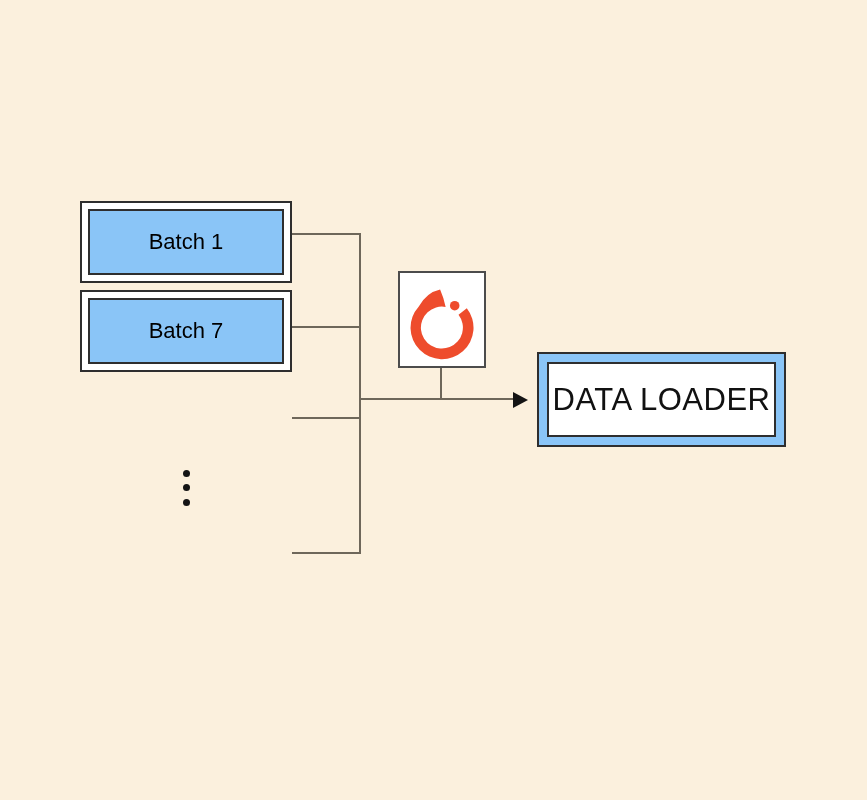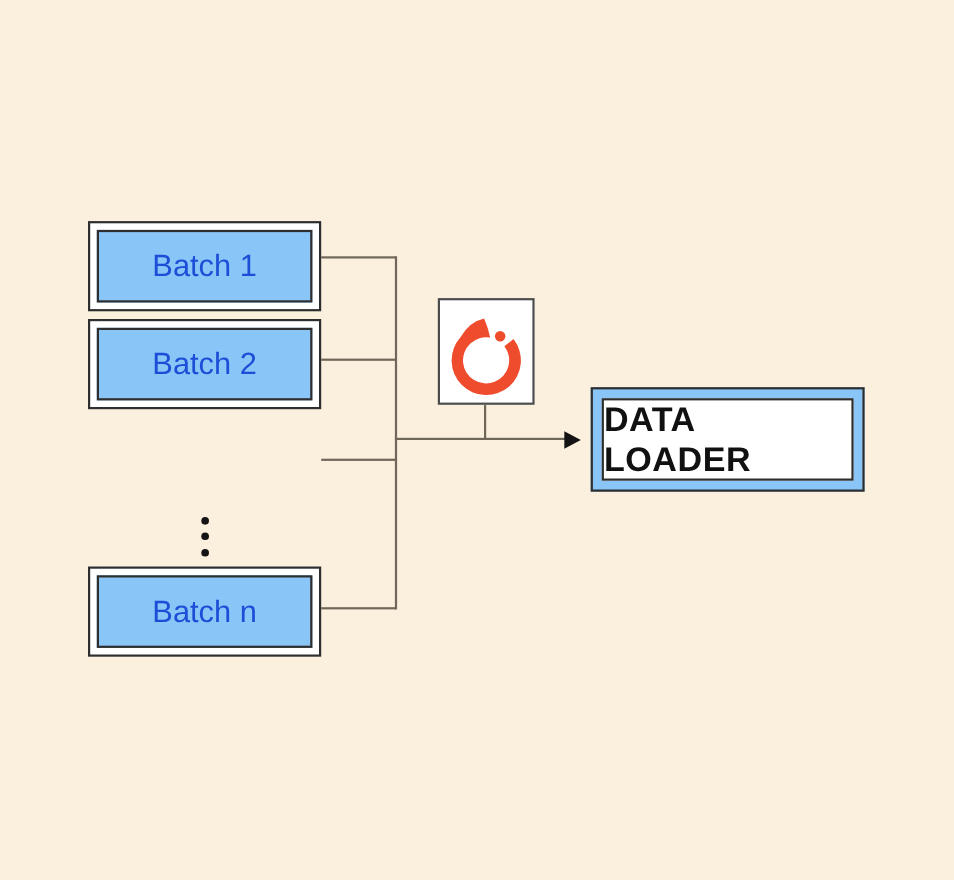--- a/index.html
+++ b/index.html
@@ -13,21 +13,21 @@
   .batch{
     position:absolute;left:80px;width:212px;height:82px;
     background:#fff;border:2px solid var(--border-dark,#2e2e2e);
     padding:6px;box-sizing:border-box;
   }
   .batch-inner{
     width:100%;height:100%;box-sizing:border-box;
     background:var(--batch-fill,#8ac5f7);
     border:2px solid var(--border-dark,#2e2e2e);
     display:flex;align-items:center;justify-content:center;
-    font-size:28px;color:#1d4ed8;
+    font-size:22px;color:#000000;
   }
   .line{position:absolute;background:var(--line,#6e675a);}
   .dot{position:absolute;left:183px;width:7px;height:7px;border-radius:50%;background:#141414;}
   .arrowhead{
     position:absolute;left:513px;top:392px;width:0;height:0;
     border-top:8px solid transparent;border-bottom:8px solid transparent;
     border-left:15px solid var(--arrow,#141414);
   }
   .pt-box{
     position:absolute;left:398px;top:271px;width:88px;height:97px;
@@ -37,36 +37,33 @@
   
   .loader{
     position:absolute;left:537px;top:352px;width:249px;height:95px;
     box-sizing:border-box;background:var(--batch-fill,#8ac5f7);
     border:2px solid var(--border-dark,#2e2e2e);padding:8px;
   }
   .loader-inner{
     width:100%;height:100%;box-sizing:border-box;background:#fff;
     border:2px solid var(--border-dark,#2e2e2e);
     display:flex;align-items:center;justify-content:center;
-    font-weight:bold;font-size:31px;letter-spacing:.5px;color:#111;
+    font-weight:normal;font-size:31px;letter-spacing:.5px;color:#111;
   }
 </style>
 </head>
 <body>
 
 <div class="canvas">
 
   <div class="batch" style="top:201px">
     <div class="batch-inner">Batch 1</div>
   </div>
   <div class="batch" style="top:290px">
-    <div class="batch-inner">Batch 2</div>
-  </div>
-  <div class="batch" style="top:515px">
-    <div class="batch-inner">Batch n</div>
+    <div class="batch-inner">Batch 7</div>
   </div>
 
   <span class="dot" style="top:470px"></span>
   <span class="dot" style="top:484px"></span>
   <span class="dot" style="top:499px"></span>
 
   <div class="line" style="left:292px;top:233px;width:68px;height:2px"></div>
   <div class="line" style="left:292px;top:326px;width:68px;height:2px"></div>
   <div class="line" style="left:292px;top:417px;width:68px;height:2px"></div>
   <div class="line" style="left:292px;top:552px;width:68px;height:2px"></div>

